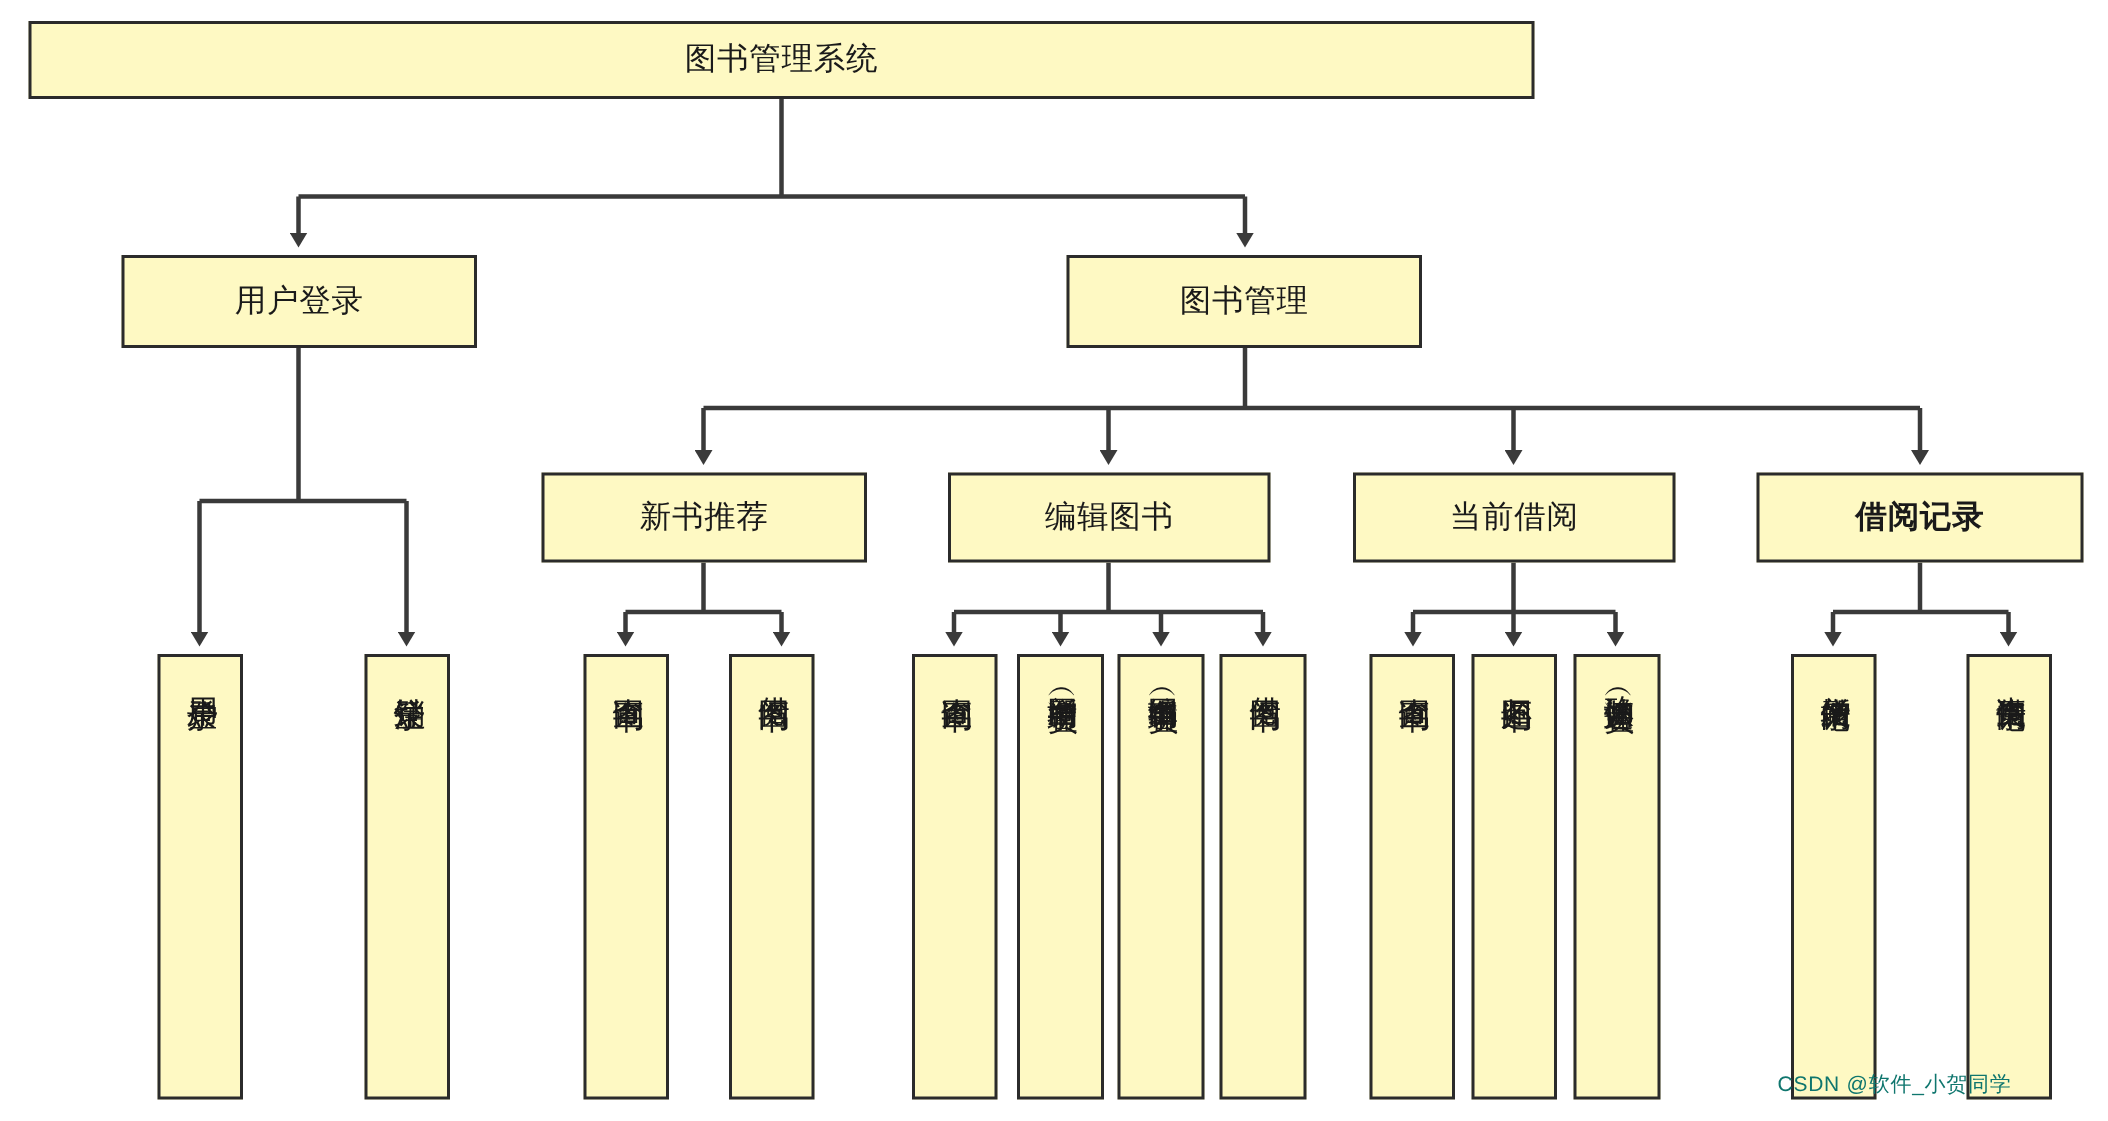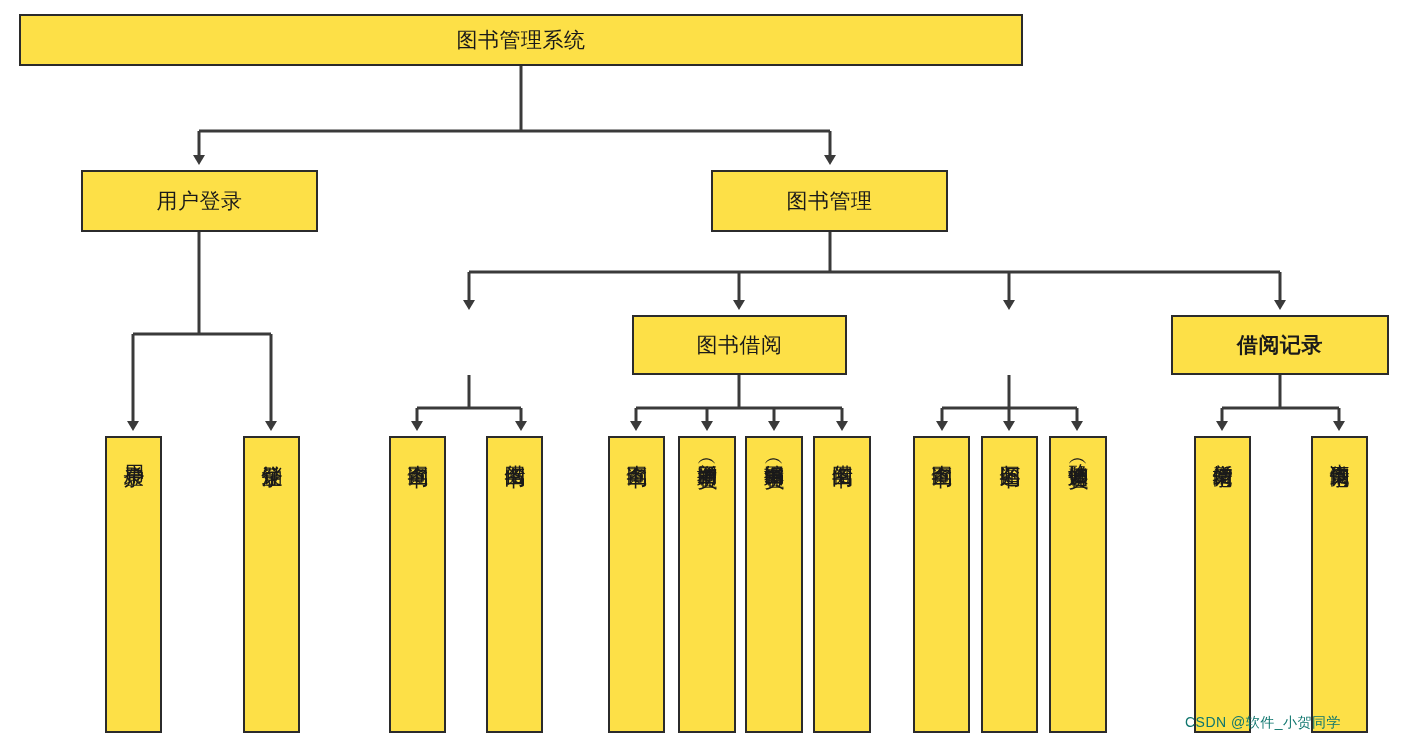--- a/index.html
+++ b/index.html
@@ -13,21 +13,21 @@
   #stage {
     position: relative;
     width: 1405px;
     height: 747px;
     background: #ffffff;
     overflow: hidden;
   }
   .node {
     position: absolute;
     box-sizing: border-box;
-    background: #fde047;
+    background: #fef9c3;
     border: 2px solid #2b2b2b;
     display: flex;
     align-items: center;
     justify-content: center;
     color: #1a1a1a;
   }
   .node-label {
     font-size: 21px;
     line-height: 1.15;
     letter-spacing: 0.5px;
@@ -129,25 +129,31 @@
   </div>
 
   <div class="node" style="left:81px; top:170px; width:237px; height:62px;">
     <span class="node-label">用户登录</span>
   </div>
 
   <div class="node" style="left:711px; top:170px; width:237px; height:62px;text-align:center;">
     <span class="node-label">图书管理</span>
   </div>
 
+  <div class="node" style="left:361px; top:315px; width:217px; height:60px;">
+    <span class="node-label">新书推荐</span>
+  </div>
 
   <div class="node" style="left:632px; top:315px; width:215px; height:60px;">
-    <span class="node-label">图书借阅</span>
-  </div>
-
+    <span class="node-label">编辑图书</span>
+  </div>
+
+  <div class="node" style="left:902px; top:315px; width:215px; height:60px;">
+    <span class="node-label">当前借阅</span>
+  </div>
 
   <div class="node" style="left:1171px; top:315px; width:218px; height:60px;font-weight:bold;">
     <span class="node-label">借阅记录</span>
   </div>
 
   <div class="node leaf" style="left:105px; top:436px; width:57px; height:297px;">
     <span class="node-label">用户登录</span>
   </div>
 
   <div class="node leaf" style="left:243px; top:436px; width:57px; height:297px;">

